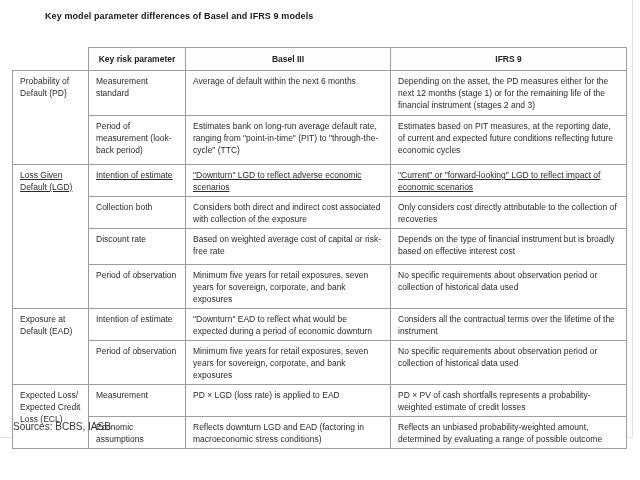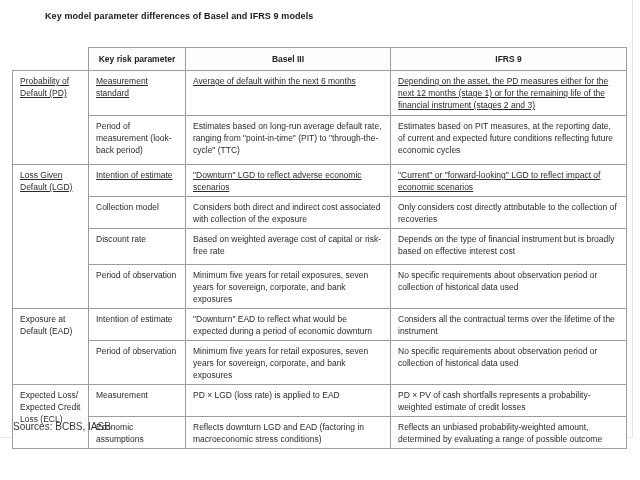--- a/index.html
+++ b/index.html
@@ -54,21 +54,21 @@
     text-align: center;
     padding: 5px 4px;
     color: #222;
     background: #fdfdfd;
   }
   table.cmp th.corner {
     border: none;
     background: transparent;
   }
   tr.h-head { height: 21px; }
-  tr.h-r1 { height: 45px; text-decoration: underline; }
+  tr.h-r1 { height: 45px; }
   tr.h-r2 { height: 49px; }
   tr.h-r3 { height: 30px; text-decoration: underline; }
   tr.h-r4 { height: 31px; }
   tr.h-r5 { height: 36px; }
   tr.h-r6 { height: 34px; }
   tr.h-r7 { height: 28px; }
   tr.h-r8 { height: 35px; }
   tr.h-r9 { height: 30px; }
   tr.h-r10 { height: 32px; }
   .sources {
@@ -102,32 +102,32 @@
     </tr>
 
     <tr class="h-r1">
       <td rowspan="2">Probability of Default (PD)</td>
       <td>Measurement standard</td>
       <td>Average of default within the next 6 months</td>
       <td>Depending on the asset, the PD measures either for the next 12 months (stage 1) or for the remaining life of the financial instrument (stages 2 and 3)</td>
     </tr>
     <tr class="h-r2">
       <td>Period of measurement (look-back period)</td>
-      <td>Estimates based on long-run average default rate, ranging from "point-in-time" (PIT) to "through-the-cycle" (TTC)</td>
+      <td>Estimates bank on long-run average default rate, ranging from "point-in-time" (PIT) to "through-the-cycle" (TTC)</td>
       <td>Estimates based on PIT measures, at the reporting date, of current and expected future conditions reflecting future economic cycles</td>
     </tr>
 
     <tr class="h-r3">
       <td rowspan="4">Loss Given Default (LGD)</td>
       <td>Intention of estimate</td>
       <td>"Downturn" LGD to reflect adverse economic scenarios</td>
       <td>"Current" or "forward-looking" LGD to reflect impact of economic scenarios</td>
     </tr>
     <tr class="h-r4">
-      <td>Collection model</td>
+      <td>Collection both</td>
       <td>Considers both direct and indirect cost associated with collection of the exposure</td>
       <td>Only considers cost directly attributable to the collection of recoveries</td>
     </tr>
     <tr class="h-r5">
       <td>Discount rate</td>
       <td>Based on weighted average cost of capital or risk-free rate</td>
       <td>Depends on the type of financial instrument but is broadly based on effective interest cost</td>
     </tr>
     <tr class="h-r6">
       <td>Period of observation</td>

